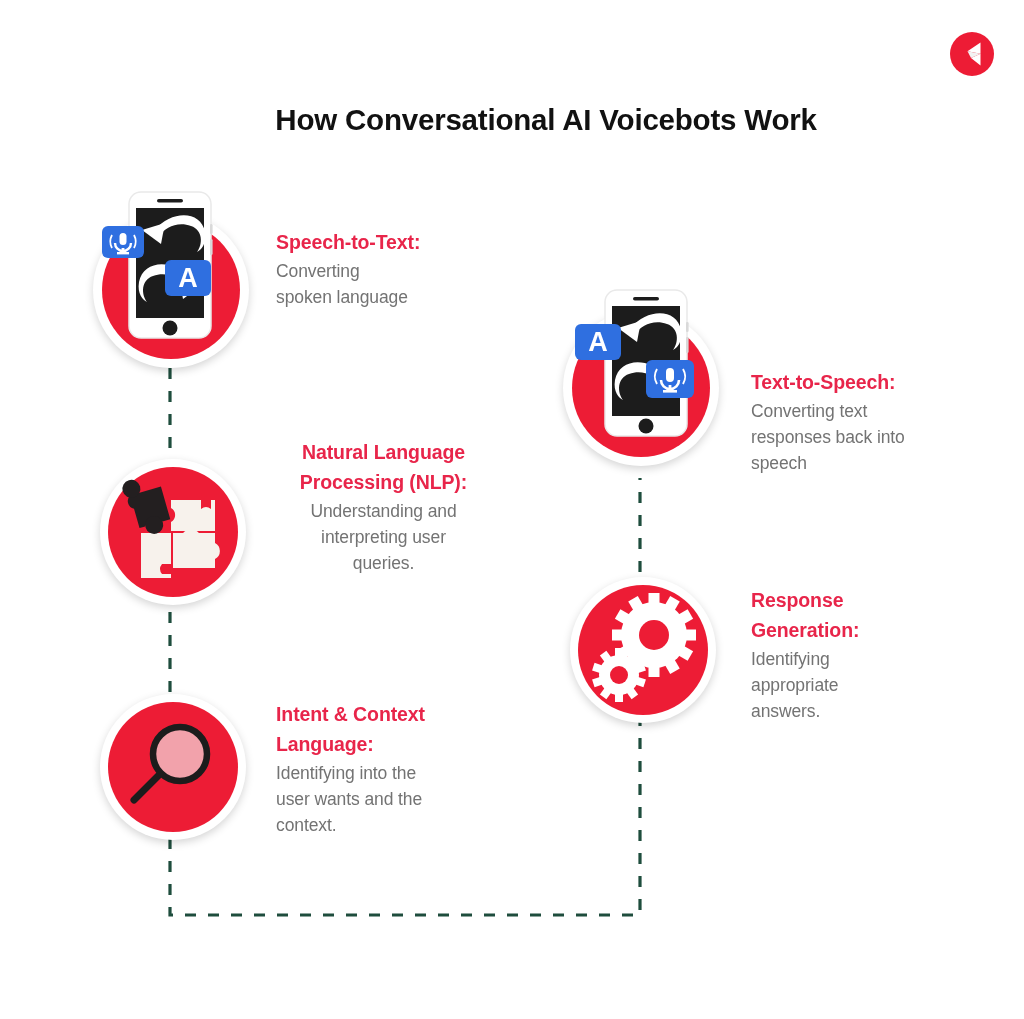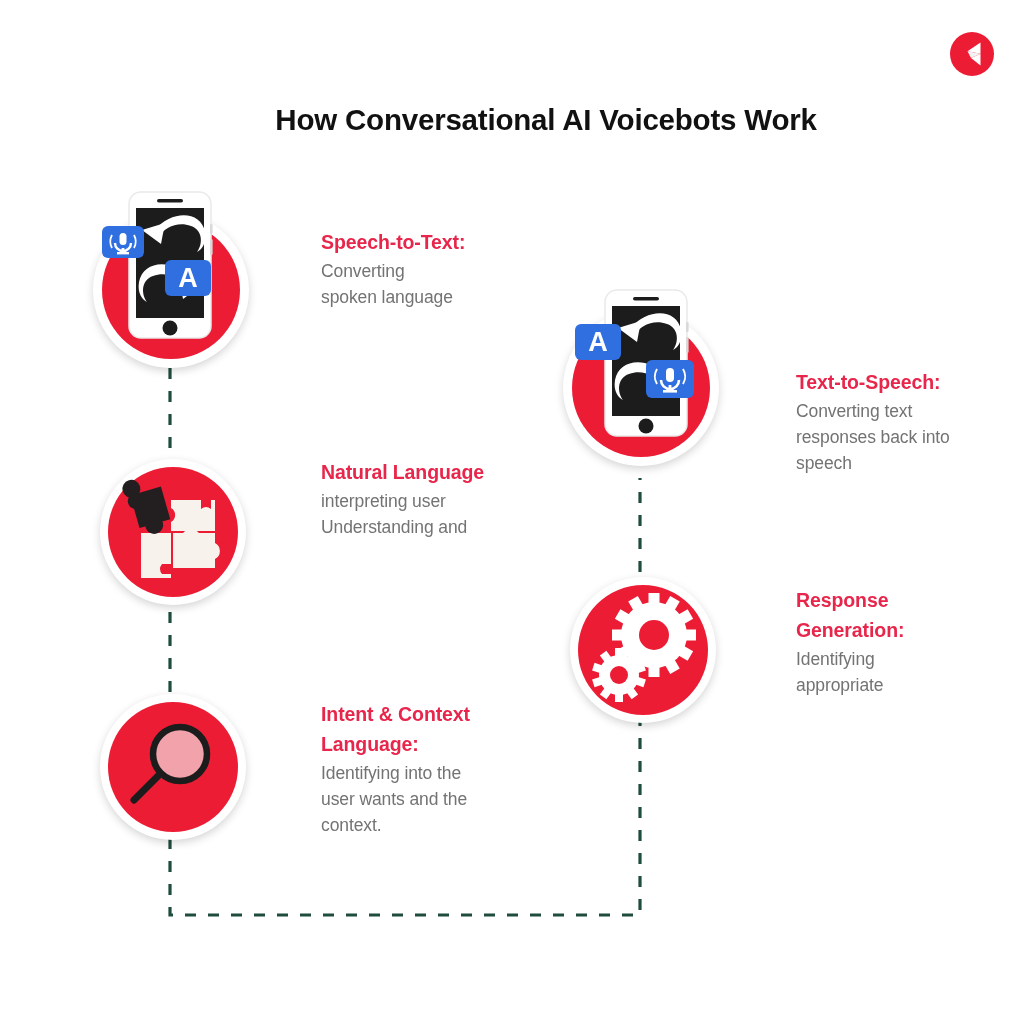--- a/index.html
+++ b/index.html
@@ -61,21 +61,20 @@
     box-shadow: 0 3px 9px rgba(0,0,0,0.17);
   }
   .disc {
     position: absolute;
     border-radius: 50%;
     background: #ed1c35;
   }
 
   .text-col {
     position: absolute;
-    margin-left: 45px;
   }
   .step-head {
     color: #e8254a;
     font-weight: bold;
     font-size: 19.5px;
     line-height: 1.48;
     letter-spacing: -0.1px;
     margin: 0 0 1px 0;
   }
   .step-body {
@@ -168,24 +167,26 @@
         <path d="M74 66 a10 10 0 0 0 18 0 z" fill="#f7f2ec"></path>
         <circle cx="83" cy="72" r="10" fill="#f7f2ec"></circle>
 
         <g transform="rotate(-16 55 45)">
           <path d="M28 20 h32 v34 h-10 a9 9 0 0 0 -16 0 h-6 v-20 a8 8 0 0 1 0 -14 z" fill="#231f20"></path>
           <circle cx="31" cy="14" r="9" fill="#231f20"></circle>
           <circle cx="43" cy="55" r="9" fill="#231f20"></circle>
         </g>
       </svg>
     </div>
-    <div class="text-col" style="left:276px; top:458px; width:215px;">
+    <div class="text-col" style="left:276px; top:438px; width:215px;text-align:center;">
       <p class="step-head">Natural Language</p>
+      <p class="step-head">Processing (NLP):</p>
+      <p class="step-body">Understanding and</p>
       <p class="step-body">interpreting user</p>
-      <p class="step-body">Understanding and</p>
+      <p class="step-body">queries.</p>
     </div>
   </div>
 
   <div class="step">
     <div class="badge-wrap">
       <div class="disc-shadow" style="left:100px; top:694px; width:146px; height:146px;"></div>
       <div class="disc" style="left:108px; top:702px; width:130px; height:130px;"></div>
       <svg class="icon-svg" style="left:108px; top:702px;" width="130" height="130" viewBox="0 0 130 130">
         <line x1="58" y1="66" x2="26" y2="98" stroke="#1c1c1c" stroke-width="7" stroke-linecap="round"></line>
         <circle cx="72" cy="52" r="27" fill="#f2a2ab"></circle>
@@ -244,20 +245,21 @@
             <circle r="9" fill="#ed1c35"></circle>
           </g>
         </g>
       </svg>
     </div>
     <div class="text-col" style="left:751px; top:586px; width:205px;">
       <p class="step-head">Response</p>
       <p class="step-head">Generation:</p>
       <p class="step-body">Identifying</p>
       <p class="step-body">appropriate</p>
+      <p class="step-body">answers.</p>
     </div>
   </div>
 
   <div class="step">
     <div class="badge-wrap">
       <div class="disc-shadow" style="left:563px; top:310px; width:156px; height:156px;"></div>
       <div class="disc" style="left:572px; top:319px; width:138px; height:138px;"></div>
       <svg class="icon-svg" style="left:563px; top:284px;" width="160" height="182" viewBox="0 0 160 182">
 
         <rect x="42" y="6" width="82" height="146" rx="12" ry="12" fill="#ffffff" stroke="#e9e9e9" stroke-width="1.5"></rect>

